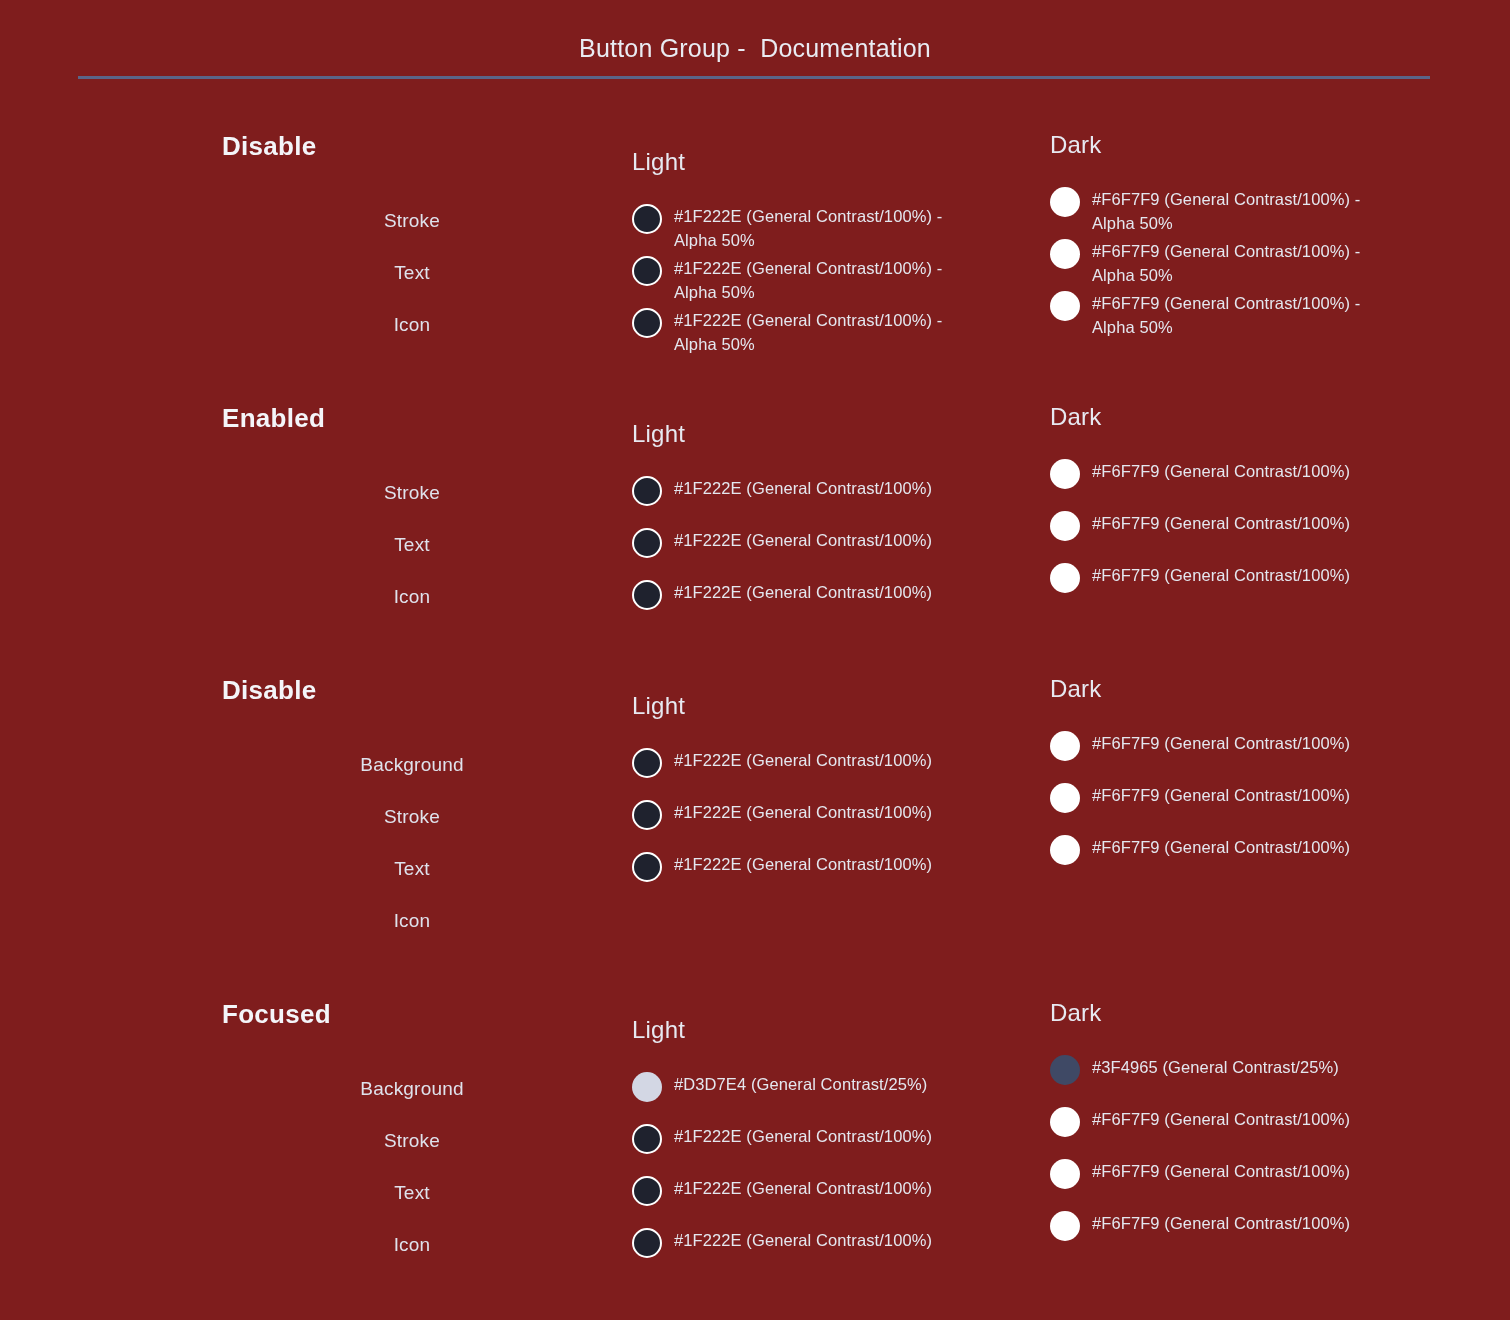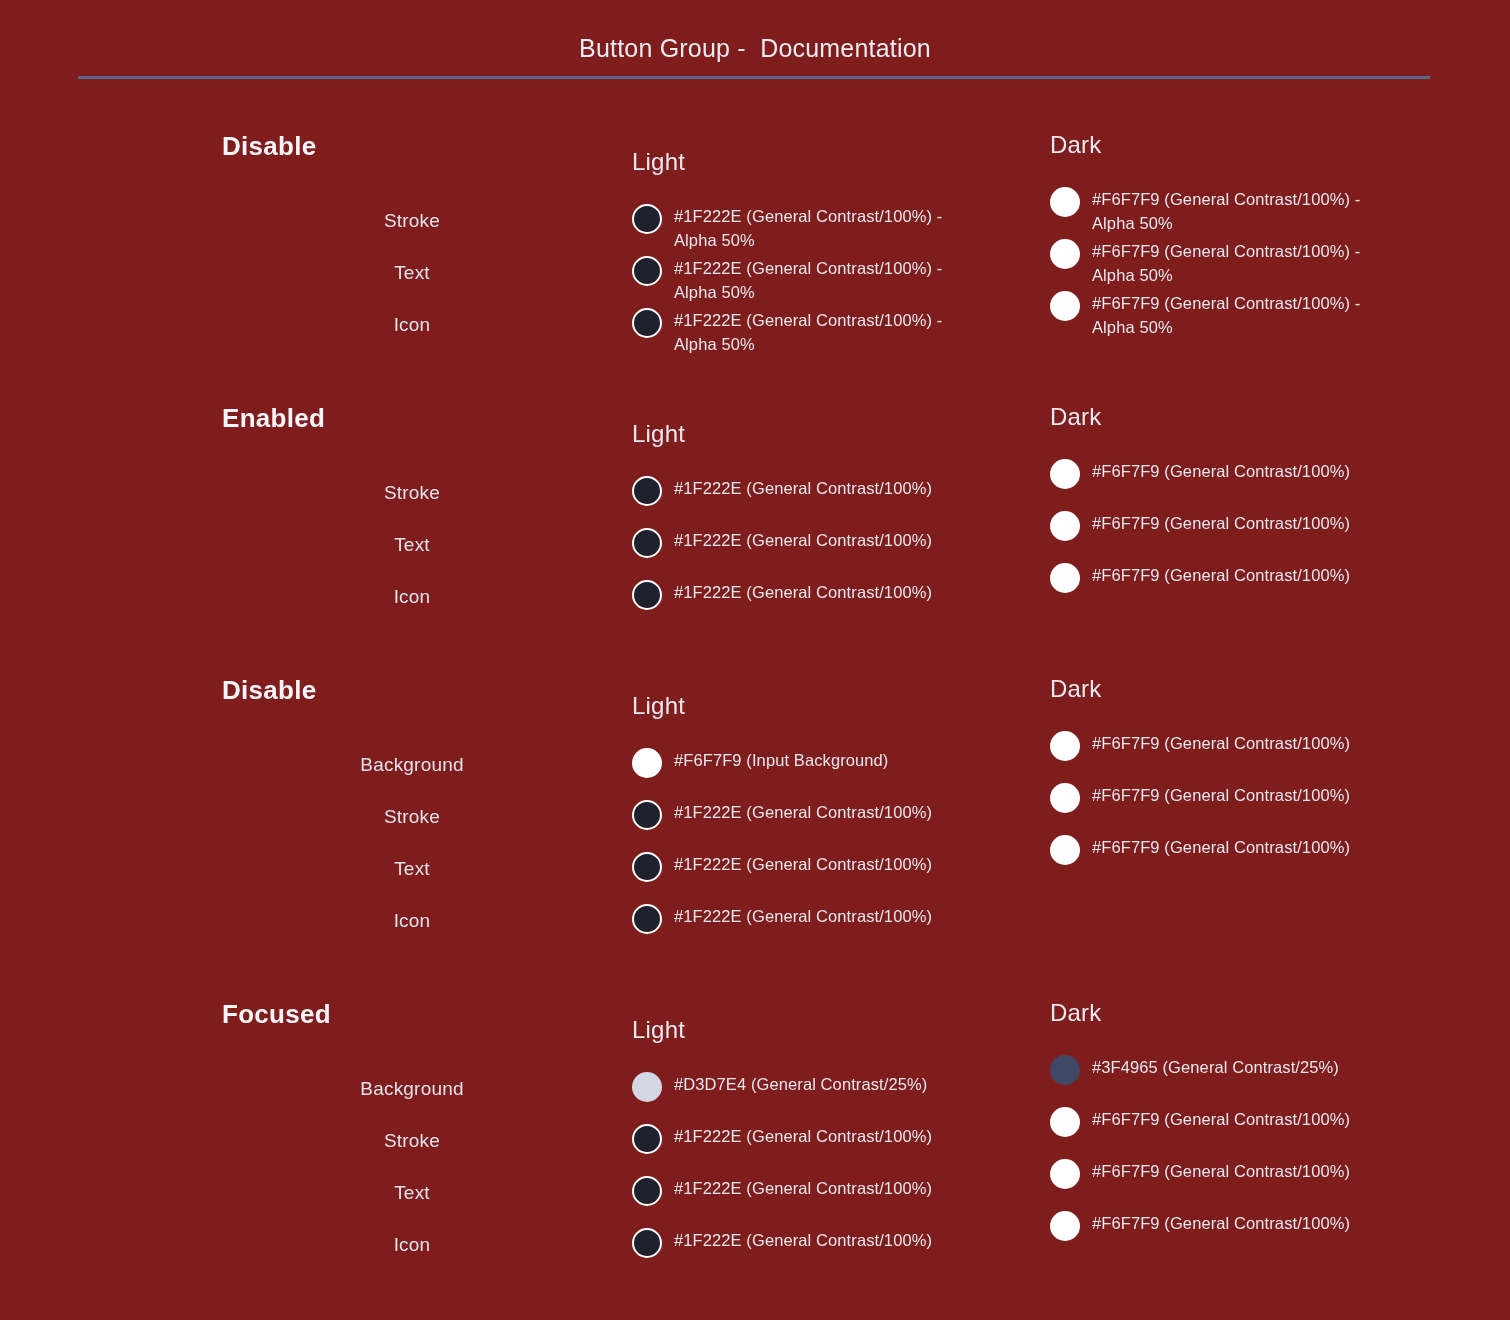--- a/index.html
+++ b/index.html
@@ -220,24 +220,20 @@
             <div class="row-label">Background</div>
             <div class="row-label">Stroke</div>
             <div class="row-label">Text</div>
             <div class="row-label">Icon</div>
           </div>
         </div>
         <div class="section-light">
           <div class="mode-heading">Light</div>
           <div class="swatch-list">
             <div class="swatch-row">
-              <span class="swatch solid" style="background: rgb(255, 255, 255);"></span>
-              <span class="swatch-text nowrap">#F6F7F9 (Input Background)</span>
-            </div>
-            <div class="swatch-row">
               <span class="swatch outline"></span>
               <span class="swatch-text nowrap">#1F222E (General Contrast/100%)</span>
             </div>
             <div class="swatch-row">
               <span class="swatch outline"></span>
               <span class="swatch-text nowrap">#1F222E (General Contrast/100%)</span>
             </div>
             <div class="swatch-row">
               <span class="swatch outline"></span>
               <span class="swatch-text nowrap">#1F222E (General Contrast/100%)</span>

